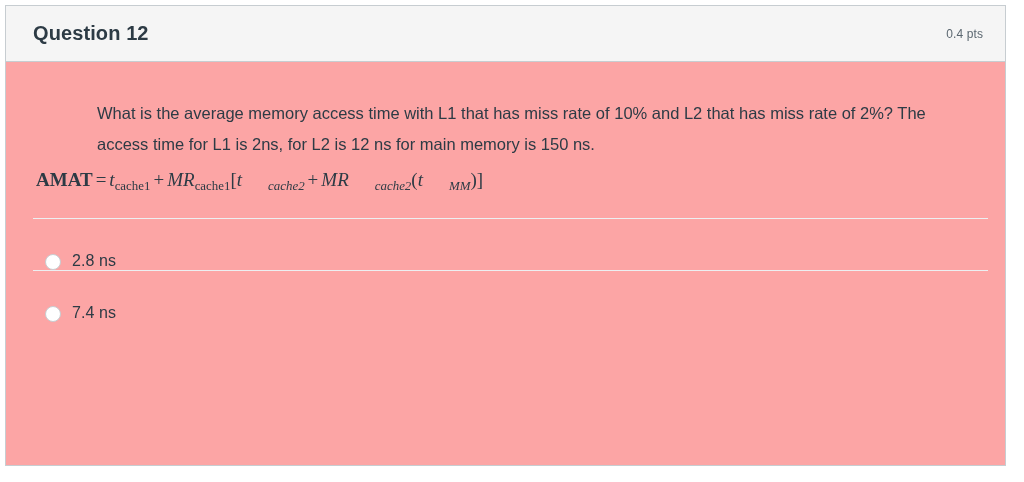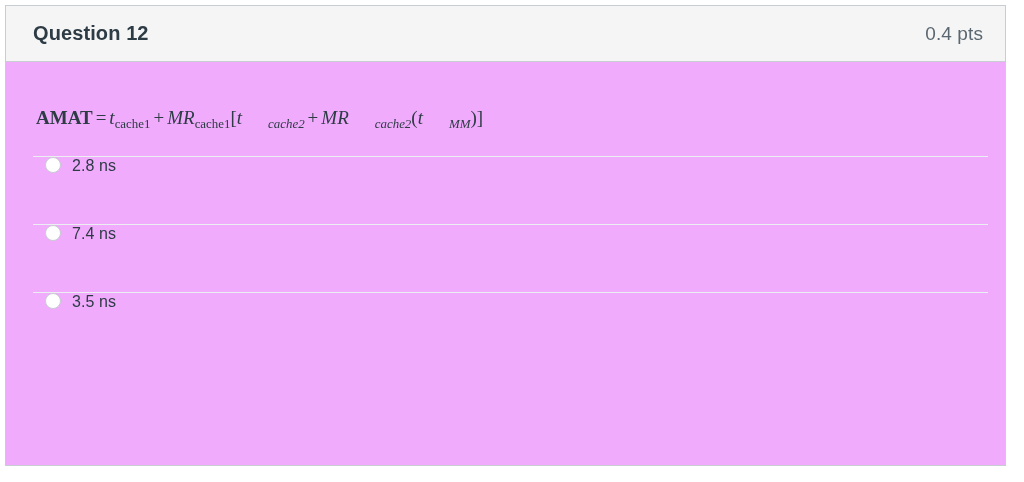--- a/index.html
+++ b/index.html
@@ -15,21 +15,21 @@
   }
 
   .question-card {
     position: absolute;
     left: 5px;
     top: 5px;
     width: 1001px;
     height: 461px;
     box-sizing: border-box;
     border: 1px solid #c7cdd1;
-    background: #f0abfc;
+    background: #fca5a5;
   }
 
   .question-header {
     height: 56px;
     box-sizing: border-box;
     background: #f5f5f5;
     border-bottom: 1px solid #c7cdd1;
     display: flex;
     align-items: center;
     justify-content: space-between;
@@ -37,21 +37,21 @@
   }
 
   .question-title {
     font-size: 20px;
     font-weight: bold;
     color: #2d3b45;
     letter-spacing: 0.1px;
   }
 
   .question-points {
-    font-size: 19px;
+    font-size: 12px;
     color: #5b6770;
     letter-spacing: 0.1px;
   }
 
   .question-body {
     padding: 36px 0 0 0;
   }
 
   .question-text {
     margin: 0 60px 0 91px;
@@ -78,24 +78,24 @@
   }
   .formula sub.up { font-style: normal; }
   .formula sub.it { font-style: italic; margin-left: 26px; }
 
   .answers {
     margin-top: 27px;
   }
 
   .answer-row {
     height: 51px;
-    margin: 16px 17px 0 27px;
+    margin: 0 17px 0 27px;
     border-top: 1px solid #eceff1;
     display: flex;
-    align-items: flex-start;
+    align-items: flex-end;
     cursor: pointer;
   }
 
   .radio {
     width: 16px;
     height: 16px;
     border-radius: 50%;
     border: 1px solid #c7cdd1;
     background: #ffffff;
     box-sizing: border-box;
@@ -115,38 +115,35 @@
 
 <div class="question-card">
 
   <div class="question-header">
     <div class="question-title">Question 12</div>
     <div class="question-points">0.4 pts</div>
   </div>
 
   <div class="question-body">
 
+    <div class="question-text">What is the average memory access time with L1 that has miss rate of 10% and L2 that has miss rate of 2%? The access time for L1 is 2ns, for L2 is 12 ns for main memory is 150 ns.</div>
 
     <div class="formula">
       <span class="bold-up">AMAT</span><span class="op">=</span><span class="ital">t</span><sub class="up">cache1</sub><span class="op">+</span><span class="ital">MR</span><sub class="up">cache1</sub><span class="brk">[</span><span class="ital">t</span><sub class="it">cache2</sub><span class="op">+</span><span class="ital">MR</span><sub class="it">cache2</sub><span class="brk">(</span><span class="ital">t</span><sub class="it">MM</sub><span class="brk">)</span><span class="brk">]</span>
     </div>
 
     <div class="answers">
 
       <div class="answer-row">
         <span class="radio"></span>
         <span class="answer-label">2.8 ns</span>
       </div>
 
       <div class="answer-row">
         <span class="radio"></span>
         <span class="answer-label">7.4 ns</span>
       </div>
 
-      <div class="answer-row">
-        <span class="radio"></span>
-        <span class="answer-label">3.5 ns</span>
-      </div>
 
 
     </div>
   </div>
 </div>
 
 </body></html>

